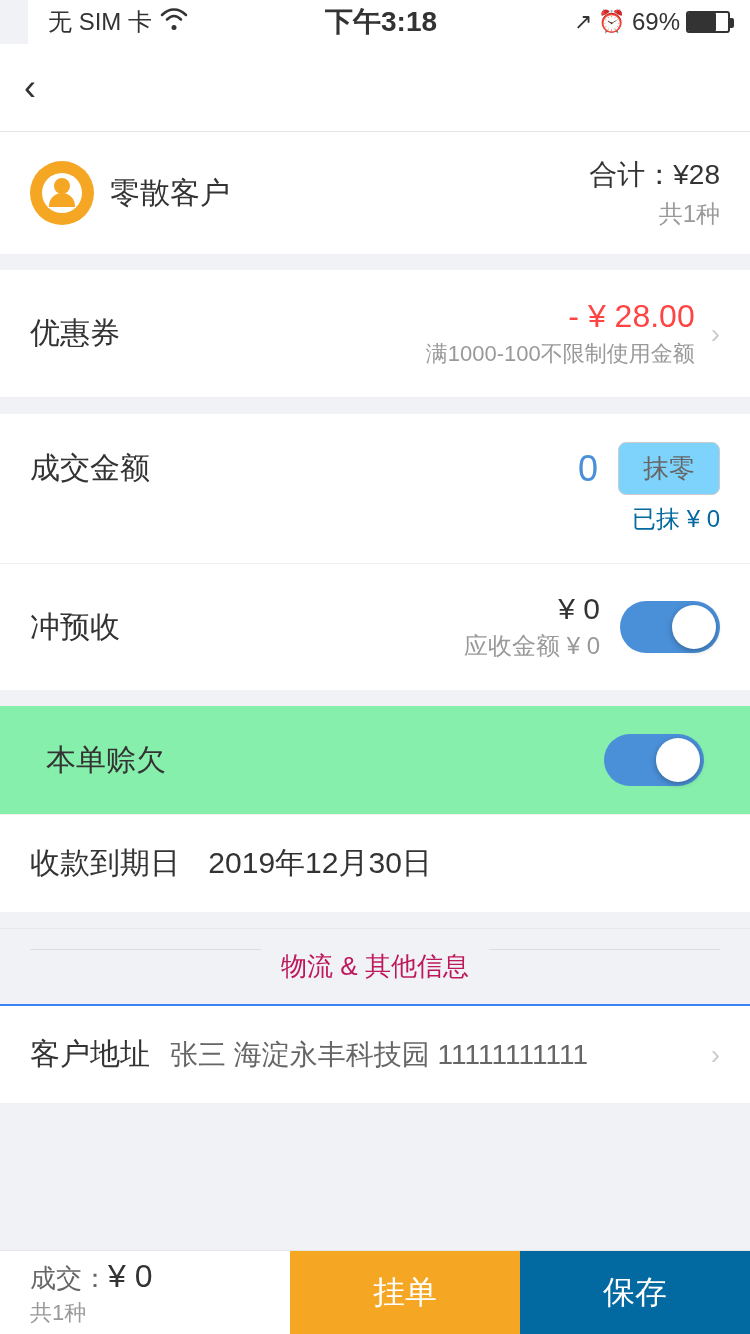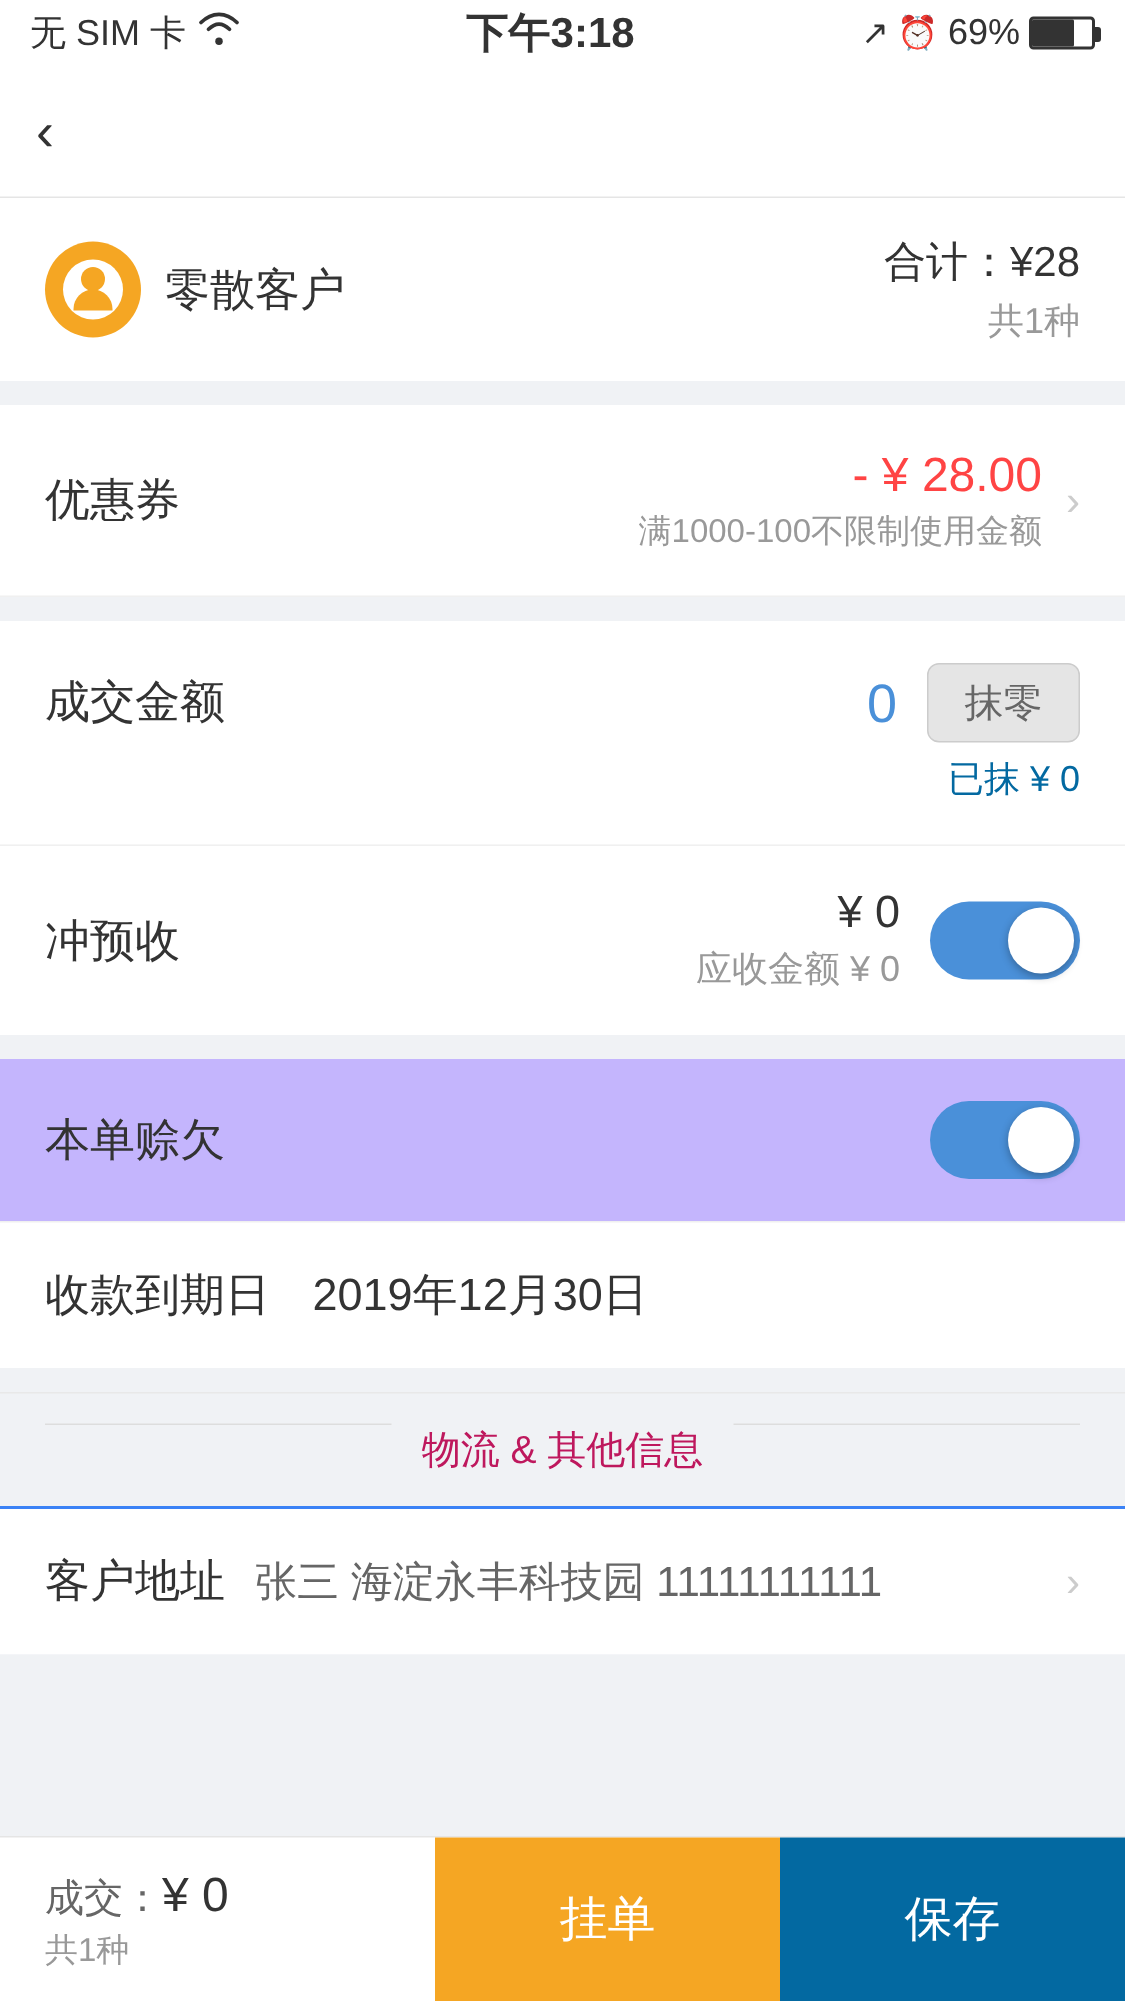--- a/index.html
+++ b/index.html
@@ -17,20 +17,21 @@
     
     .status-bar {
       height: 44px;
       background: #fff;
       display: flex;
       align-items: center;
       justify-content: space-between;
       padding: 0 20px;
       font-size: 24px;
       font-weight: 500;
+      margin-left: 28px;
     }
     .status-left { display: flex; align-items: center; gap: 8px; }
     .status-center { font-size: 28px; font-weight: 600; }
     .status-right { display: flex; align-items: center; gap: 6px; font-size: 24px; }
 
     
     .nav-bar {
       height: 88px;
       background: #fff;
       display: flex;
@@ -195,21 +196,21 @@
       font-weight: 500;
       min-width: 40px;
       text-align: right;
     }
     .round-button {
       border: 1px solid #ccc;
       border-radius: 8px;
       padding: 8px 24px;
       font-size: 26px;
       color: #666;
-      background: #e5e5e5;
+      background: #7dd3fc;
       cursor: pointer;
     }
     .transaction-sub {
       text-align: right;
       font-size: 24px;
       color: #0369a1;
     }
 
     
     .advance-section {
@@ -262,22 +263,22 @@
       width: 44px;
       height: 44px;
       background: #fff;
       border-radius: 50%;
       box-shadow: 0 2px 6px rgba(0,0,0,0.3);
       transition: left 0.2s;
     }
 
     
     .credit-section {
-      background: #c4b5fd;
-      padding: 28px 30px;
+      background: #86efac;
+      padding: 28px 46px;
       display: flex;
       align-items: center;
       justify-content: space-between;
       margin-top: 0;
     }
     .credit-label {
       font-size: 30px;
       color: #333;
     }
 
@@ -340,21 +341,21 @@
       color: #666;
       flex: 1;
     }
 
     
     .bottom-bar {
       position: fixed;
       bottom: 0;
       left: 0;
       width: 750px;
-      height: 110px;
+      height: 84px;
       background: #fff;
       display: flex;
       align-items: center;
       border-top: 1px solid #e5e5e5;
     }
     .bottom-info {
       flex: 1;
       padding: 0 30px;
     }
     .bottom-deal {

